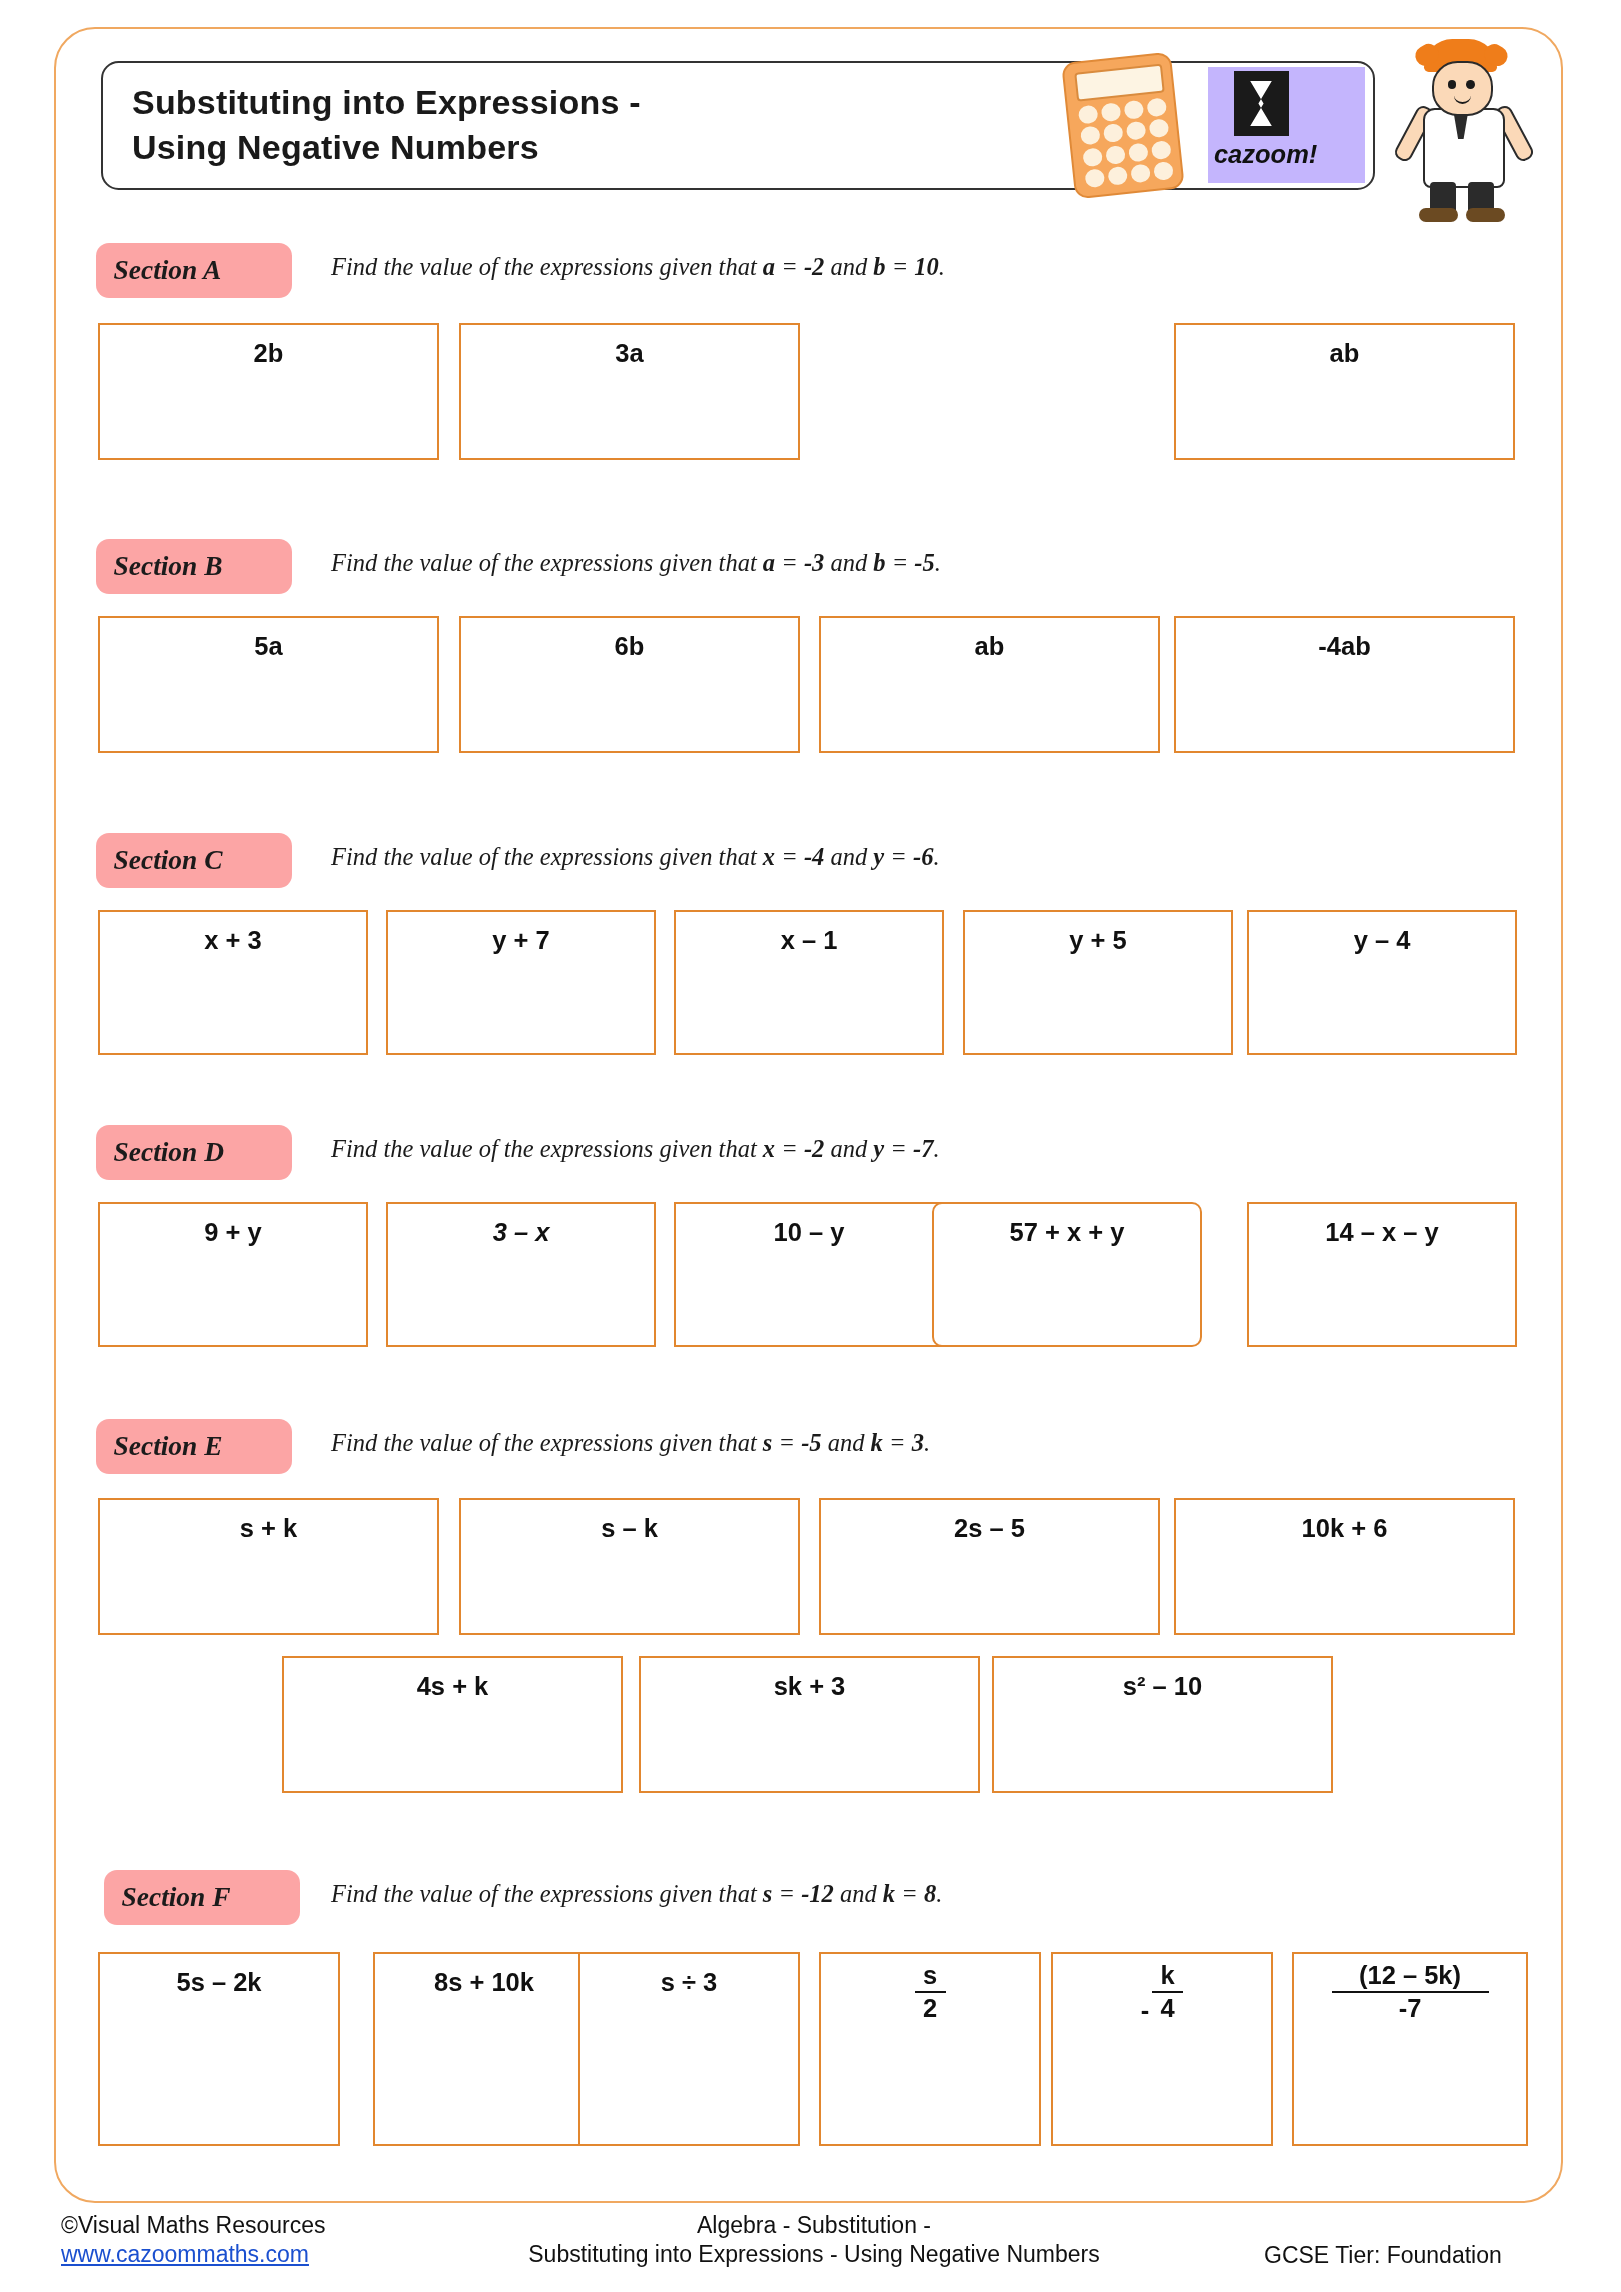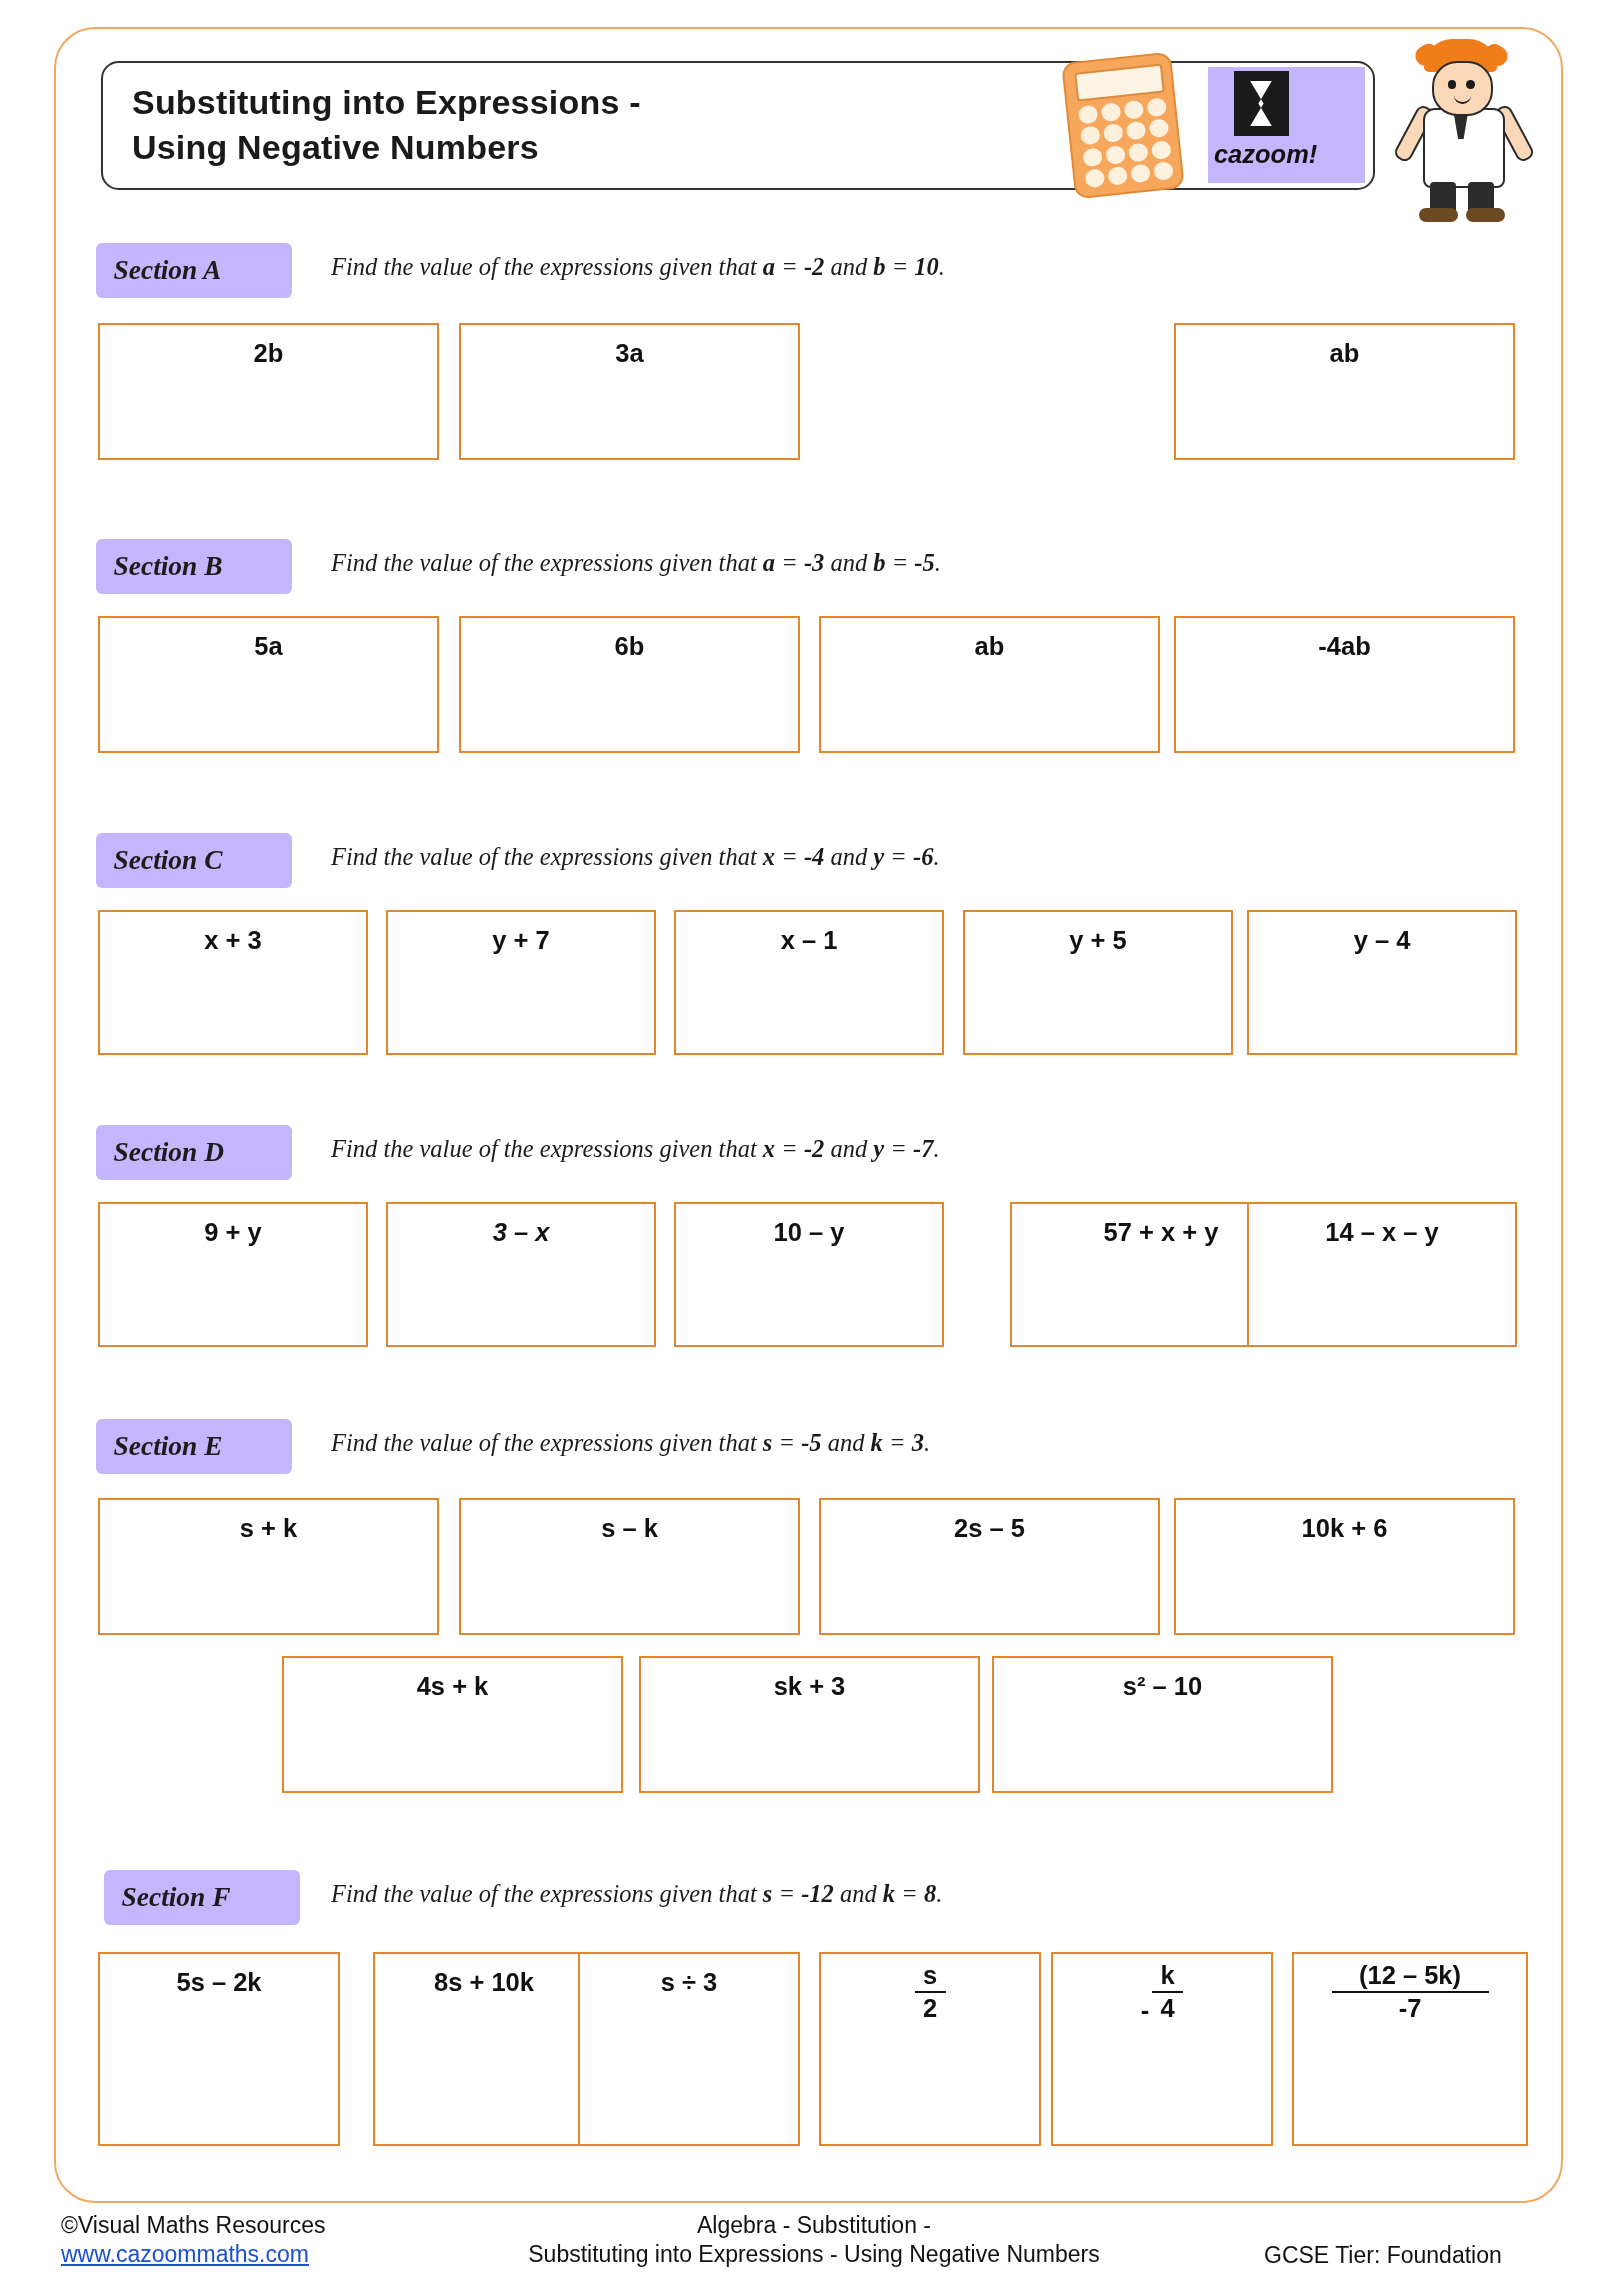--- a/index.html
+++ b/index.html
@@ -153,22 +153,22 @@
   .m-arm.l { left:7.8px; top:65px; transform:rotate(28deg); }
   .m-arm.r { left:108px; top:65px; transform:rotate(-28deg); }
   .m-leg { position:absolute; top:143px; width:25.5px; height:33px; background:#2b2b2b; border-radius:3.9px; }
   .m-leg.l { left:33px; } .m-leg.r { left:71px; }
   .m-shoe { position:absolute; top:169px; width:39px; height:13.7px; background:#6b4a22; border-radius:6.9px; }
   .m-shoe.l { left:21.6px; } .m-shoe.r { left:69px; }
 
   
   .section-label {
     position: absolute;
-    background: #c4b5fd;
-    border-radius: 6px;
+    background: #fca5a5;
+    border-radius: 13px;
     height: 55px;
     width: 196px;
     display: flex;
     align-items: center;
     padding-left: 17.6px;
     box-sizing: border-box;
     font-family: "Liberation Serif", serif;
     font-weight: bold;
     font-style: italic;
     font-size: 27.4px;
@@ -344,21 +344,21 @@
 
   <div class="abox" style="left:98px; top:1202px; width:270px; height:145px;">
       <span class="expr">9 + y</span>
     </div>
   <div class="abox" style="left:386px; top:1202px; width:270px; height:145px;font-style:italic;">
       <span class="expr">3 – x</span>
     </div>
   <div class="abox" style="left:674px; top:1202px; width:270px; height:145px;">
       <span class="expr">10 – y</span>
     </div>
-  <div class="abox" style="left:1010px; top:1202px; width:302px; height:145px;">
+  <div class="abox" style="left:932px; top:1202px; width:270px; height:145px;border-radius:10px;">
       <span class="expr">57 + x + y</span>
     </div>
   <div class="abox" style="left:1247px; top:1202px; width:270px; height:145px;">
       <span class="expr">14 – x – y</span>
     </div>
 
   <div class="section-label" style="left:96px; top:1419px;">Section E</div>
   <div class="section-instr" style="left:331px; top:1429px;">
     <span>Find the value of the expressions given that </span><b>s</b> = <b>-5</b><span> and </span><b>k</b> = <b>3</b><span>.</span>
   </div>

